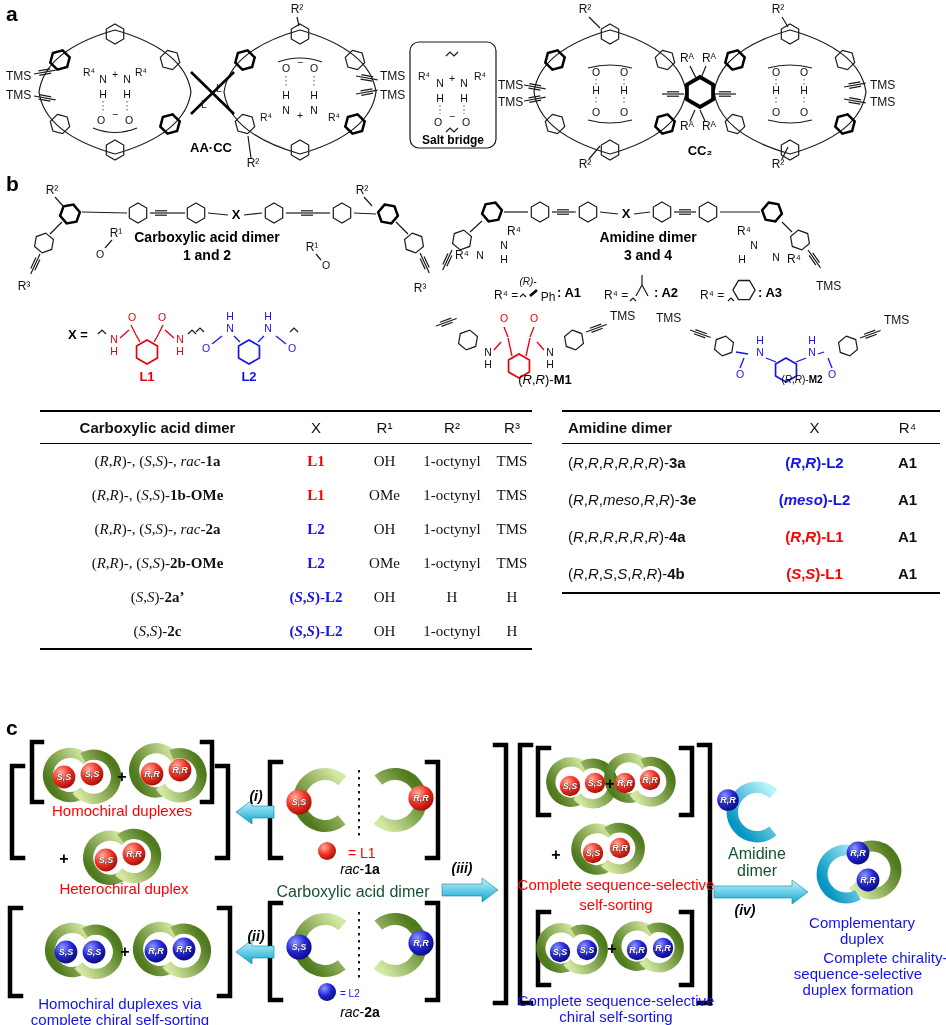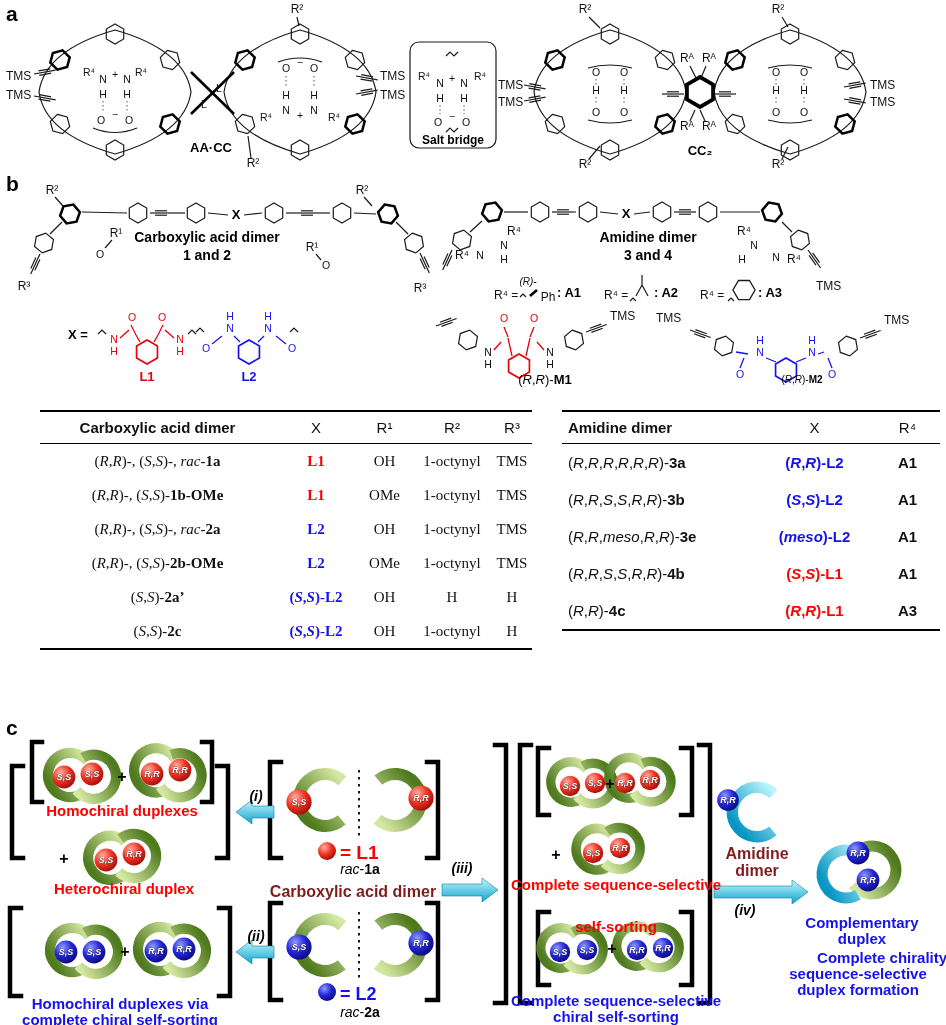--- a/index.html
+++ b/index.html
@@ -25,23 +25,23 @@
   .itx{font:italic 10px "Liberation Sans",sans-serif;fill:#111;text-anchor:middle;}
   .fr{fill:#e8000b;} .fb{fill:#1512ec;}
   
   .bracket{stroke:#000;stroke-width:4.5;fill:none;stroke-linecap:square;}
   .dashv{stroke:#000;stroke-width:1.8;stroke-dasharray:2.5 4.5;fill:none;}
   .plus{font:bold 16px "Liberation Sans",sans-serif;fill:#000;text-anchor:middle;}
   .bl{font:italic bold 9px "Liberation Sans",sans-serif;fill:#fff;stroke:#222;stroke-width:.55;
       paint-order:stroke;text-anchor:middle;}
   
   .plabel{position:absolute;font-weight:bold;font-size:21px;color:#000;}
-  .hlab{position:absolute;font-weight:bold;white-space:nowrap;font-size:15px;line-height:16px;}
+  .hlab{position:absolute;font-weight:normal;white-space:nowrap;font-size:15px;line-height:16px;}
   .ctr{transform:translateX(-50%);}
-  .redt{color:#ff0000;} .blut{color:#1512ec;} .tealt{color:#7f1d1d;font-size:16px;}
+  .redt{color:#ff0000;} .blut{color:#1512ec;} .tealt{color:#14532d;font-size:16px;}
   .blkt{color:#000;font-size:14px;font-weight:normal;}
   .stept{color:#000;font-style:italic;font-size:14px;font-weight:bold;}
   
   .tbl{position:absolute;border-collapse:collapse;border-top:2.2px solid #000;
        border-bottom:2.2px solid #000;font-size:15px;color:#111;table-layout:fixed;}
   .tbl thead tr{border-bottom:1.6px solid #000;}
   .tbl th{font-weight:normal;height:31px;text-align:center;padding:0;}
   .tbl th:first-child{font-weight:bold;}
   .tbl td{padding:0;text-align:center;}
   #tbl-carbox td{height:34px;font-family:Liberation Serif, serif;}
@@ -660,57 +660,52 @@
           <th>R⁴</th>
         </tr>
       </thead>
       <tbody>
         <tr>
           <td>(<i>R</i>,<i>R</i>,<i>R</i>,<i>R</i>,<i>R</i>,<i>R</i>)-<b>3a</b></td>
           <td class="xb">(<i>R</i>,<i>R</i>)-<b>L2</b></td>
           <td>A1</td>
         </tr>
         <tr>
-          <td>(<i>R</i>,<i>R</i>,<i>S</i>,<i>S</i>,<i>R</i>,<i>R</i>)-<b>3b</b></td>
-          <td class="xb">(<i>S</i>,<i>S</i>)-<b>L2</b></td>
-          <td>A1</td>
-        </tr>
-        <tr>
           <td>(<i>R</i>,<i>R</i>,<i>meso</i>,<i>R</i>,<i>R</i>)-<b>3e</b></td>
           <td class="xb">(<i>meso</i>)-<b>L2</b></td>
           <td>A1</td>
         </tr>
         <tr>
+          <td>(<i>R</i>,<i>R</i>,<i>R</i>,<i>R</i>,<i>R</i>,<i>R</i>)-<b>4a</b></td>
+          <td class="xr">(<i>R</i>,<i>R</i>)-<b>L1</b></td>
+          <td>A1</td>
+        </tr>
+        <tr>
           <td>(<i>R</i>,<i>R</i>,<i>S</i>,<i>S</i>,<i>R</i>,<i>R</i>)-<b>4b</b></td>
           <td class="xr">(<i>S</i>,<i>S</i>)-<b>L1</b></td>
           <td>A1</td>
-        </tr>
-        <tr>
-          <td>(<i>R</i>,<i>R</i>)-<b>4c</b></td>
-          <td class="xr">(<i>R</i>,<i>R</i>)-<b>L1</b></td>
-          <td>A3</td>
         </tr>
       </tbody>
     </table>
 
   <div class="hlab ctr redt" style="left:122px;top:803px">Homochiral duplexes</div>
   <div class="hlab ctr redt" style="left:124px;top:881px">Heterochiral duplex</div>
   <div class="hlab ctr blut" style="left:120px;top:996px">Homochiral duplexes via</div>
   <div class="hlab ctr blut" style="left:120px;top:1012px">complete chiral self-sorting</div>
   <div class="hlab ctr tealt" style="left:353px;top:884px">Carboxylic acid dimer</div>
-  <div class="hlab redt" style="left:340px;top:845px;font-size:19px">= L1</div>
-  <div class="hlab blut" style="left:340px;top:986px;font-size:18px">= L2</div>
+  <div class="hlab redt" style="left:348px;top:845px;font-size:14px">= L1</div>
+  <div class="hlab blut" style="left:340px;top:986px;font-size:10px">= L2</div>
   <div class="hlab ctr blkt" style="left:360px;top:861px"><i>rac</i>-<b>1a</b></div>
   <div class="hlab ctr blkt" style="left:360px;top:1004px"><i>rac</i>-<b>2a</b></div>
   <div class="hlab ctr stept" style="left:256px;top:788px">(i)</div>
   <div class="hlab ctr stept" style="left:256px;top:928px">(ii)</div>
   <div class="hlab ctr stept" style="left:462px;top:860px">(iii)</div>
   <div class="hlab ctr stept" style="left:745px;top:902px">(iv)</div>
   <div class="hlab ctr redt" style="left:616px;top:877px">Complete sequence-selective</div>
-  <div class="hlab ctr redt" style="left:616px;top:919px">self-sorting</div>
+  <div class="hlab ctr redt" style="left:616px;top:897px">self-sorting</div>
   <div class="hlab ctr blut" style="left:616px;top:993px">Complete sequence-selective</div>
   <div class="hlab ctr blut" style="left:616px;top:1009px">chiral self-sorting</div>
   <div class="hlab ctr tealt" style="left:757px;top:846px">Amidine</div>
   <div class="hlab ctr tealt" style="left:757px;top:863px">dimer</div>
   <div class="hlab ctr blut" style="left:862px;top:915px">Complementary</div>
   <div class="hlab ctr blut" style="left:862px;top:931px">duplex</div>
   <div class="hlab ctr blut" style="left:900px;top:950px">Complete chirality- and</div>
   <div class="hlab ctr blut" style="left:858px;top:966px">sequence-selective</div>
   <div class="hlab ctr blut" style="left:858px;top:982px">duplex formation</div>
 </div>

